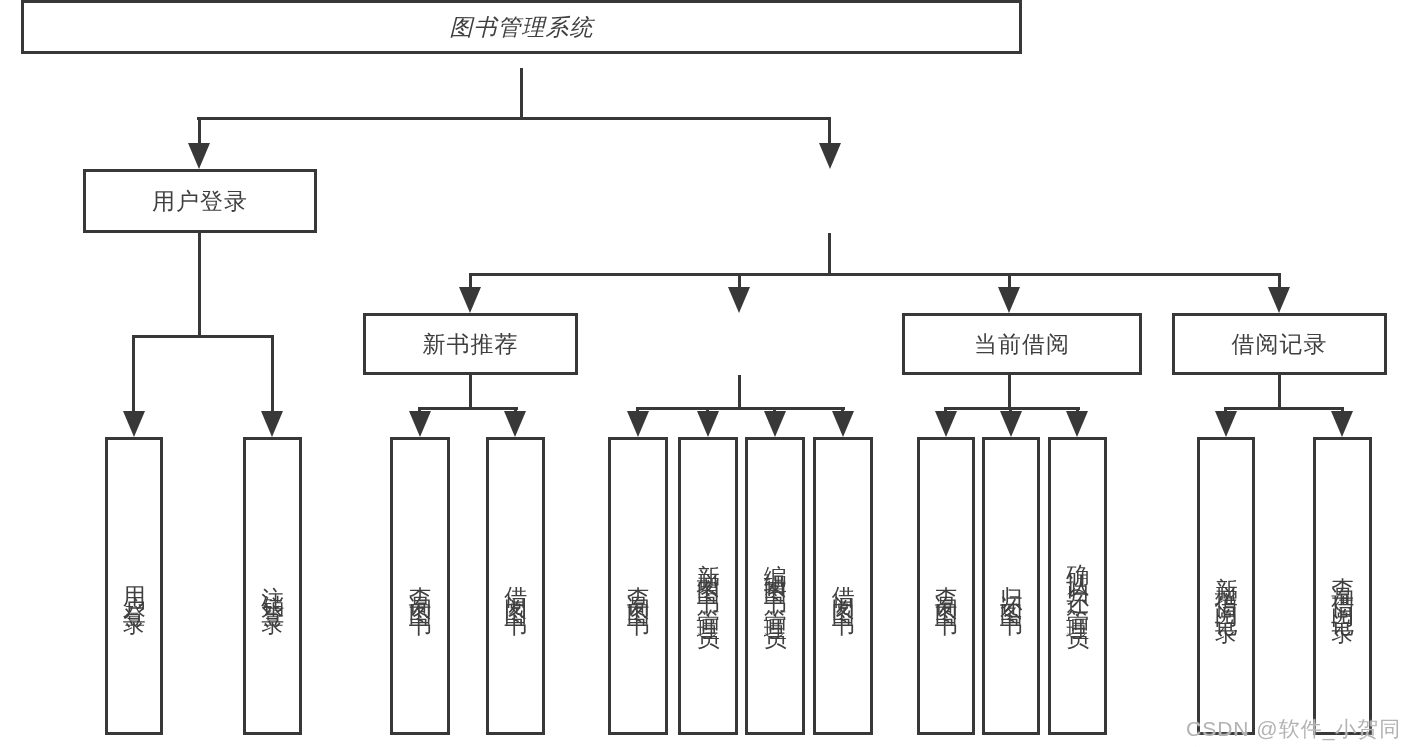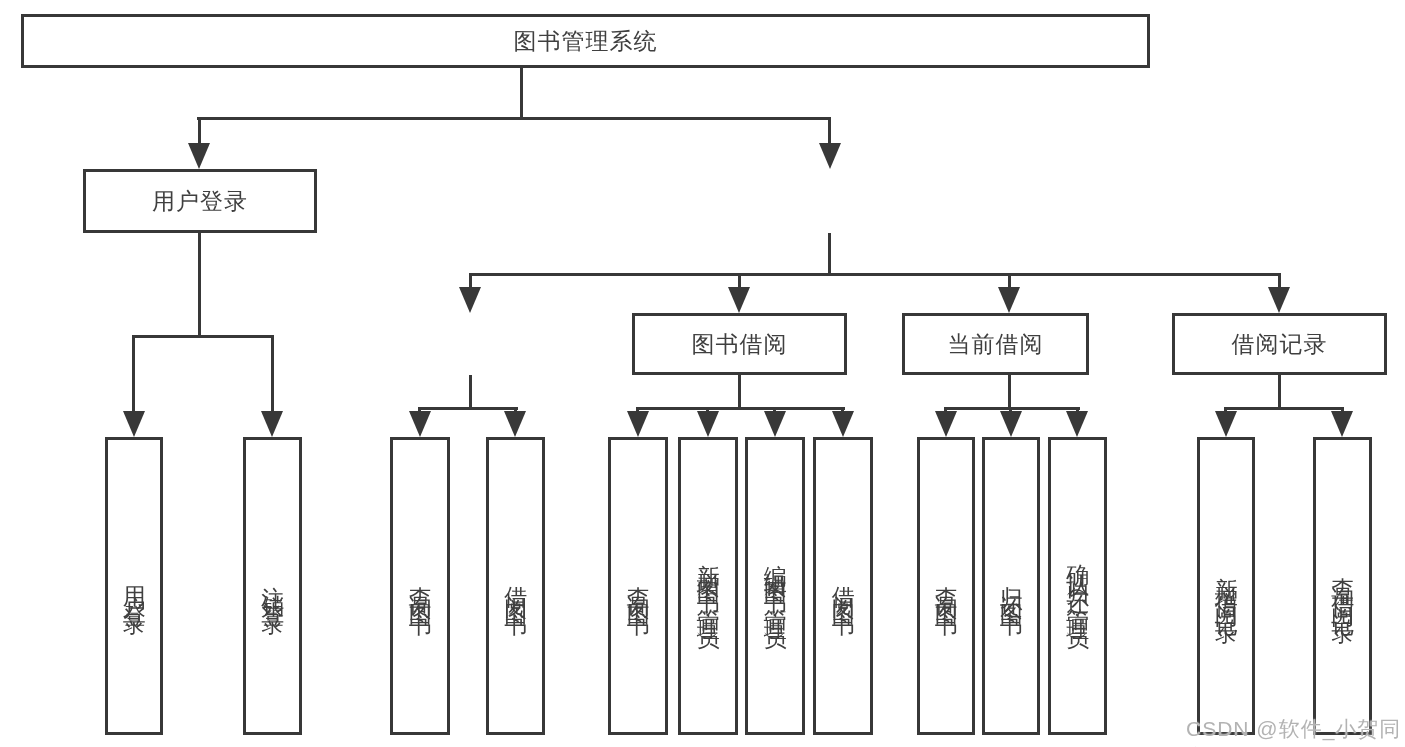--- a/index.html
+++ b/index.html
@@ -52,21 +52,21 @@
     letter-spacing:1px;
     z-index:10;
     text-shadow:0 0 2px #ffffff;
   }
 </style>
 </head>
 <body>
 
 <div class="canvas">
 
-  <div class="hbox" style="left:21px;top:14px;width:1129px;height:54px;">
+  <div class="hbox" style="left:21px;top:0;width:1001px;height:54px;font-style:italic;">
     <span>图书管理系统</span>
   </div>
 
   <div class="vl" style="left:520px;top:68px;height:51px;"></div>
   <div class="hl" style="left:197px;top:117px;width:634px;"></div>
   <div class="vl" style="left:198px;top:117px;height:28px;"></div>
   <div class="ah" style="left:188px;top:143px;"></div>
   <div class="vl" style="left:828px;top:117px;height:28px;"></div>
   <div class="ah" style="left:819px;top:143px;"></div>
 
@@ -85,24 +85,24 @@
   <div class="hl" style="left:469px;top:273px;width:812px;"></div>
   <div class="vl" style="left:469px;top:273px;height:16px;"></div>
   <div class="ah" style="left:459px;top:287px;"></div>
   <div class="vl" style="left:738px;top:273px;height:16px;"></div>
   <div class="ah" style="left:728px;top:287px;"></div>
   <div class="vl" style="left:1008px;top:273px;height:16px;"></div>
   <div class="ah" style="left:998px;top:287px;"></div>
   <div class="vl" style="left:1278px;top:273px;height:16px;"></div>
   <div class="ah" style="left:1268px;top:287px;"></div>
 
-  <div class="hbox" style="left:632px;top:313px;width:215px;height:62px;">
-    <span>图书借阅</span>
+  <div class="hbox" style="left:363px;top:313px;width:215px;height:62px;">
+    <span>新书推荐</span>
   </div>
-  <div class="hbox" style="left:902px;top:313px;width:187px;height:62px;">
+  <div class="hbox" style="left:902px;top:313px;width:240px;height:62px;">
     <span>当前借阅</span>
   </div>
   <div class="hbox" style="left:1172px;top:313px;width:215px;height:62px;">
     <span>借阅记录</span>
   </div>
 
   <div class="vl" style="left:469px;top:375px;height:34px;"></div>
   <div class="hl" style="left:418px;top:407px;width:100px;"></div>
   <div class="vl" style="left:418px;top:407px;height:6px;"></div>
   <div class="ah" style="left:409px;top:411px;"></div>

